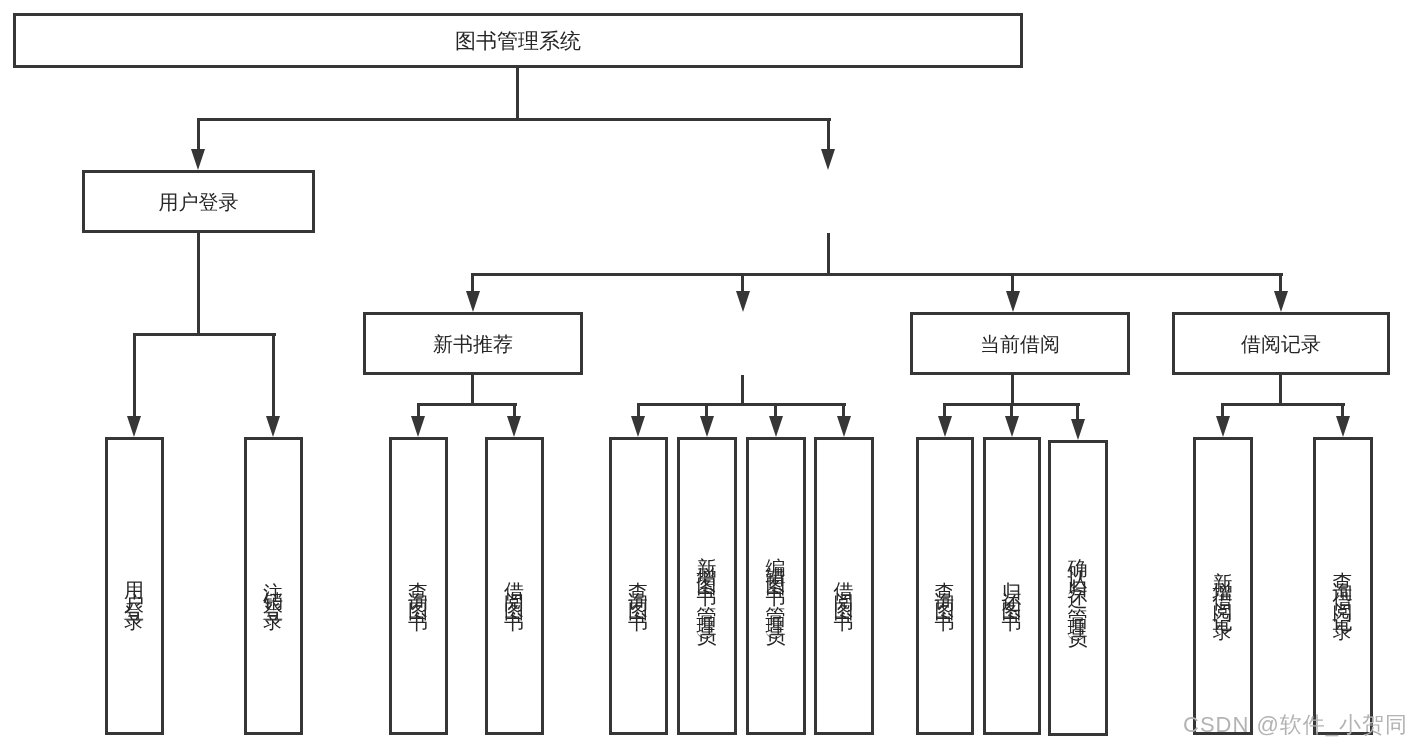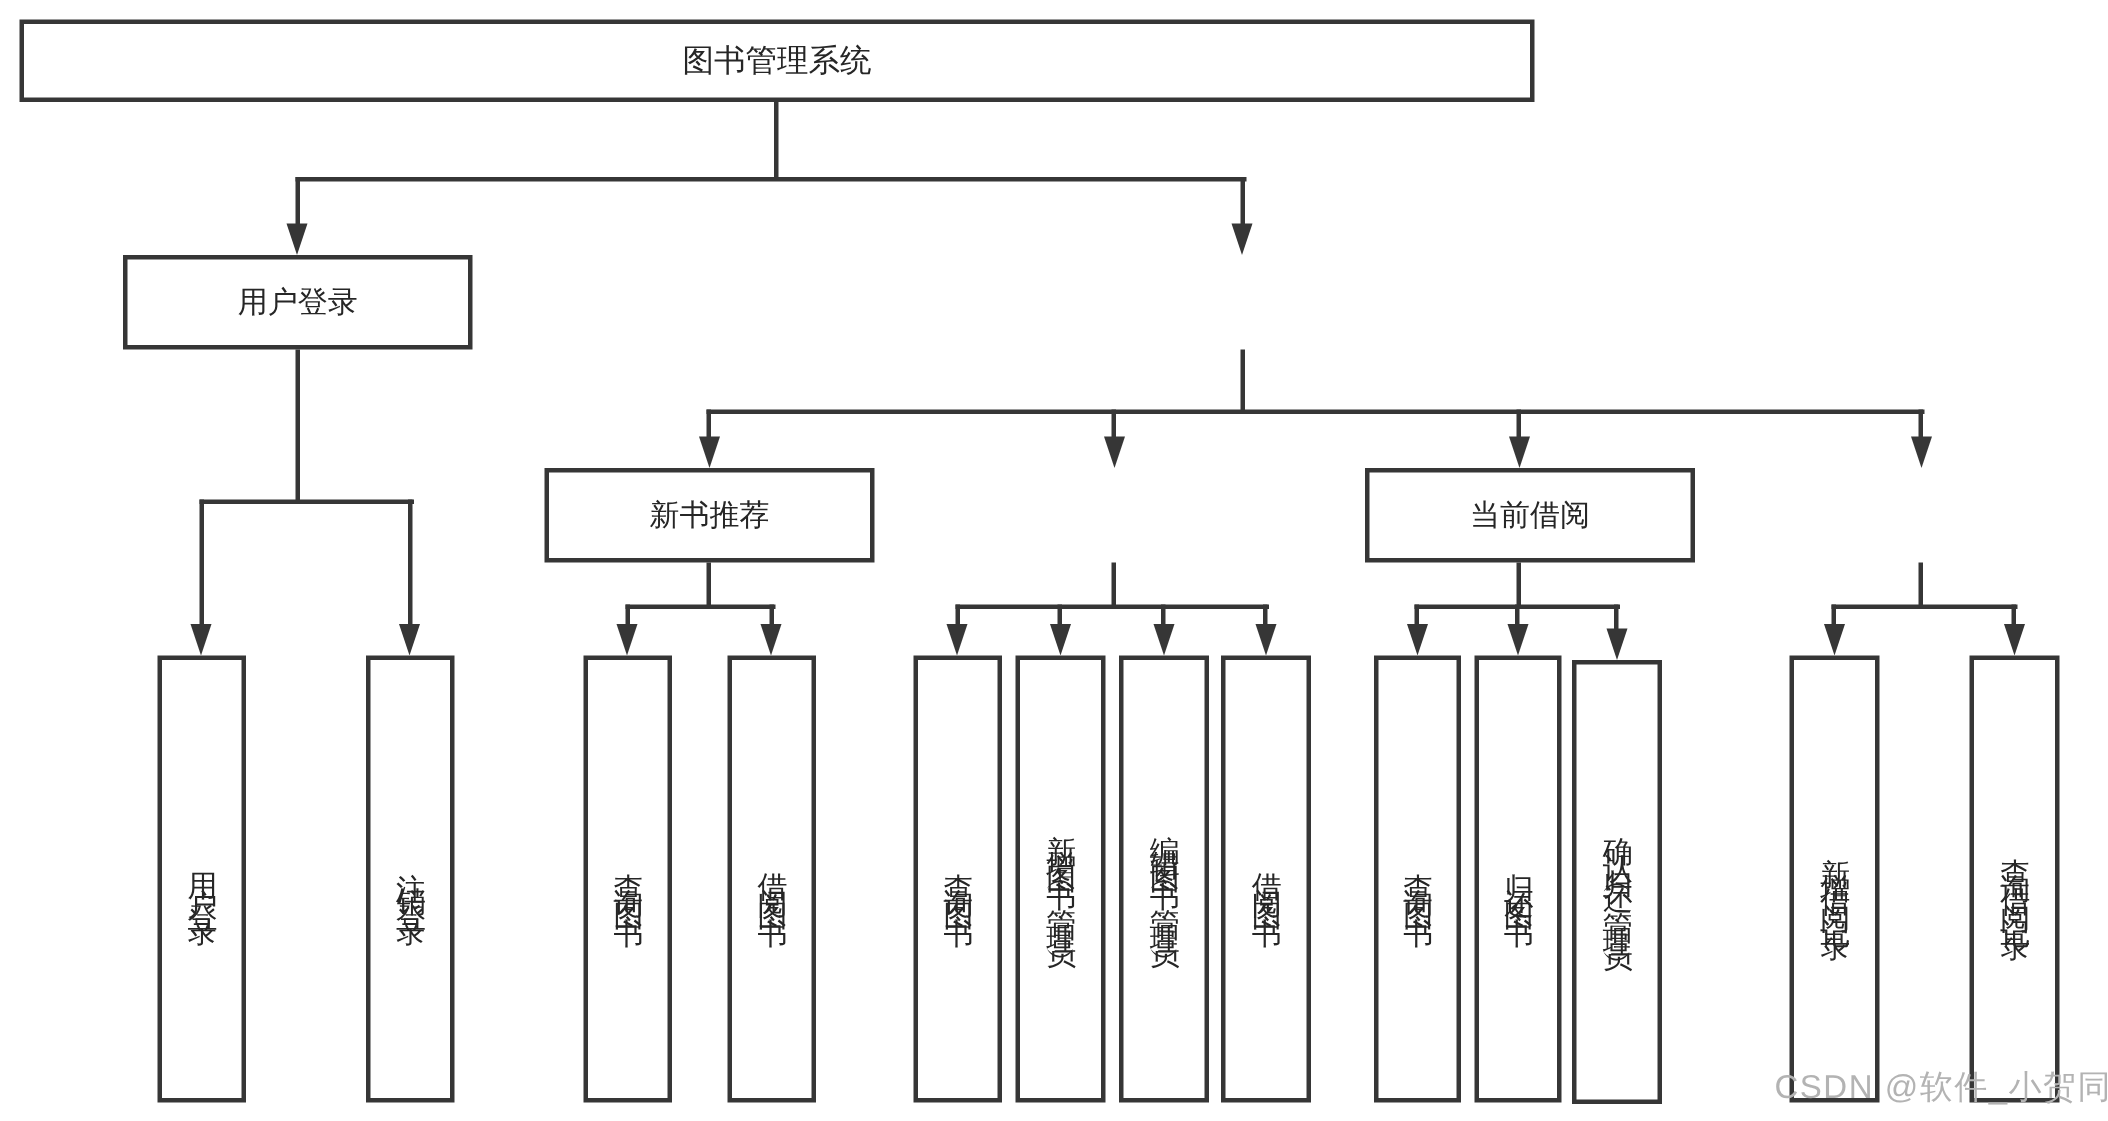--- a/index.html
+++ b/index.html
@@ -83,20 +83,23 @@
   <div class="ar" style="left:1006px;top:291px;"></div>
   <div class="ln" style="left:1279px;top:273px;width:3px;height:19px;"></div>
   <div class="ar" style="left:1274px;top:291px;"></div>
 
   <div class="nd" style="left:363px;top:312px;width:220px;height:63px;align-items:center;">
     <span>新书推荐</span>
   </div>
   <div class="nd" style="left:910px;top:312px;width:220px;height:63px;">
     <span>当前借阅</span>
   </div>
+  <div class="nd" style="left:1172px;top:312px;width:218px;height:63px;">
+    <span>借阅记录</span>
+  </div>
 
   <div class="ln" style="left:471px;top:375px;width:3px;height:30px;"></div>
   <div class="ln" style="left:417px;top:403px;width:100px;height:3px;"></div>
   <div class="ln" style="left:417px;top:403px;width:3px;height:14px;"></div>
   <div class="ar" style="left:411px;top:416px;"></div>
   <div class="ln" style="left:513px;top:403px;width:3px;height:14px;"></div>
   <div class="ar" style="left:507px;top:416px;"></div>
 
   <div class="ln" style="left:741px;top:375px;width:3px;height:30px;"></div>
   <div class="ln" style="left:637px;top:403px;width:209px;height:3px;"></div>

